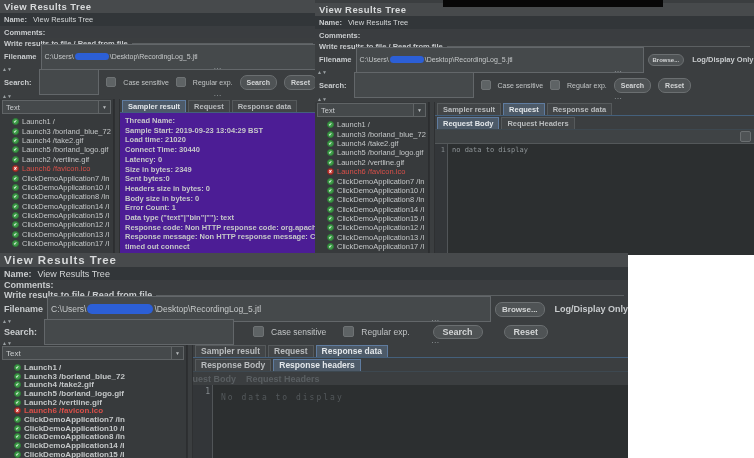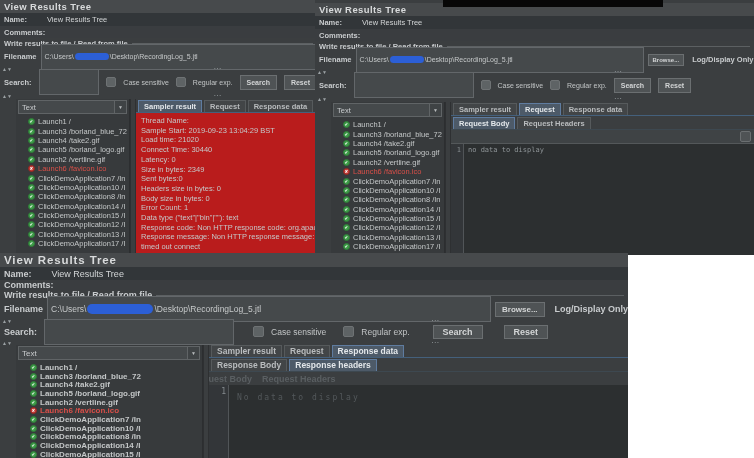--- a/index.html
+++ b/index.html
@@ -9,52 +9,52 @@
        display:flex;flex-direction:column;}
   .win-a{left:0;top:0;width:317px;height:255px;z-index:1;}
   .win-b{left:315px;top:0;width:439px;height:255px;z-index:2;padding-top:3px;box-sizing:border-box;}
   .win-c{left:0;top:253px;width:628px;height:205px;z-index:4;}
   .black-bar{position:absolute;left:443px;top:0;width:220px;height:7px;background:#070707;z-index:6;}
 
   
   .titlebar{flex:none;height:13px;line-height:13px;padding-left:4px;font-size:9.5px;font-weight:bold;
             background:#474a4c;color:#d8dadb;letter-spacing:.4px;}
   .lg .titlebar{height:14px;line-height:14px;font-size:11.5px;letter-spacing:.9px;}
-  .namerow{flex:none;height:13px;background:#323639;display:flex;align-items:center;padding-left:4px;gap:20px;}
+  .namerow{flex:none;height:13px;background:#323639;display:flex;align-items:center;padding-left:4px;gap:6px;}
   .commentsrow{flex:none;height:12px;background:#3a3d40;display:flex;align-items:center;padding-left:4px;}
   .lg .namerow{height:13px;} .lg .commentsrow{height:10px;}
   .grouprow{flex:none;height:10px;display:flex;align-items:center;padding:0 4px;gap:4px;}
   .gline{flex:1;height:1px;background:#5c6062;}
   .lbl{font-size:7.5px;font-weight:bold;color:#c9ccce;white-space:nowrap;}
   .lg .lbl{font-size:9px;}
   .filerow{flex:none;height:17px;display:flex;align-items:center;padding:0 4px;gap:4px;}
   .lg .filerow{height:18px;}
   .input{background:#45494b;border:1px solid #63676a;height:12px;display:flex;align-items:center;
          padding:12px 3px;font-size:7px;color:#c6c9ca;white-space:nowrap;overflow:hidden;box-sizing:border-box;}
   .lg .input{height:14px;font-size:8.5px;}
   .redact{display:inline-block;width:34px;height:7px;background:#2c5fd6;border-radius:4px;margin:0 1px;flex:none;}
   .lg .redact{width:66px;height:10px;border-radius:5px;}
-  .btn{background:#4f5355;border:1px solid #6b6f71;border-radius:0;color:#d3d5d6;font-weight:bold;
+  .btn{background:#4f5355;border:1px solid #6b6f71;border-radius:7px;color:#d3d5d6;font-weight:bold;
        display:flex;align-items:center;justify-content:center;flex:none;box-sizing:border-box;}
   .sm .btn{height:15px;font-size:7px;padding:0 6px;}
   .lg .btn{height:14px;font-size:9px;padding:0 9px;}
   .sm .browse-btn{height:12px;font-size:6px;padding:0 4px;}
   .lg .browse-btn{height:15px;font-size:8px;padding:0 6px;}
   .splitter{flex:none;height:7px;display:flex;align-items:center;padding-left:2px;color:#9ba1a4;font-size:5px;}
   .lg .splitter{height:5px;}
   .grip{margin-left:auto;margin-right:30%;font-size:8px;color:#8d9396;letter-spacing:1px;}
   .searchrow{flex:none;height:20px;display:flex;align-items:center;padding-left:4px;gap:7px;}
   .lg .searchrow{height:17px;}
   .cb{width:8px;height:8px;background:#5e6365;border:1px solid #6e7274;border-radius:2px;flex:none;}
   .lg .cb{width:9px;height:9px;}
   .cbl{font-size:7px;color:#c2c5c6;white-space:nowrap;}
   .lg .cbl{font-size:8.5px;}
 
   
-  .mainarea{flex:1;display:flex;overflow:hidden;padding-left:16px;}
+  .mainarea{flex:1;display:flex;overflow:hidden;}
   .treepanel{width:113px;flex:none;background:#373a3c;border-right:1px solid #2c2e30;
              display:flex;flex-direction:column;overflow:hidden;}
   .lg .treepanel{width:186px;}
   .combo{flex:none;height:12px;margin:1px 2px;background:#45494b;border:1px solid #606466;
          display:flex;align-items:center;padding-left:3px;font-size:7.5px;color:#c9ccce;}
   .lg .combo{height:12px;font-size:8px;}
   .combo-arrow{margin-left:auto;width:11px;height:100%;background:#3f4345;border-left:1px solid #606466;
                display:flex;justify-content:center;align-items:center;font-size:5px;color:#b9bcbe;}
   .treelist{flex:1;overflow:hidden;padding-top:2px;}
   .t-row{display:flex;align-items:center;height:9.4px;padding-left:12px;gap:3px;}
@@ -71,21 +71,21 @@
   .rightpane{flex:1;display:flex;flex-direction:column;overflow:hidden;}
   .tabs{flex:none;display:flex;align-items:flex-end;gap:2px;height:13px;padding-left:2px;
         border-bottom:1px solid #44607c;}
   .lg .tabs{height:12px;}
   .tab{height:11px;line-height:11px;padding:0 5px;font-size:7.5px;font-weight:bold;background:#424547;
        border:1px solid #565a5c;border-bottom:none;color:#b9bcbe;white-space:nowrap;}
   .tab.sel{background:#4d5a68;border-color:#5f7ca0;color:#e3e7ea;}
   .lg .tab{font-size:8.5px;}
   .subtabs{flex:none;display:flex;align-items:flex-end;gap:2px;height:13px;padding-left:2px;
            border-bottom:1px solid #3d4850;}
-  .content-sampler{flex:1;background:#b91c1c;padding:3px 0 0 5px;overflow:hidden;}
+  .content-sampler{flex:1;background:#4c1d95;padding:3px 0 0 5px;overflow:hidden;font-weight:bold;}
   .s-line{font-size:7.5px;line-height:9.7px;color:#c6c8c9;white-space:nowrap;}
   .toolbar{flex:none;height:13px;background:#3f4345;border-bottom:1px solid #54585a;
            display:flex;align-items:center;}
   .mini-btn{margin-left:auto;margin-right:3px;width:9px;height:9px;background:#4f5355;
             border:1px solid #6b6f71;border-radius:2px;}
   .editor{flex:1;display:flex;background:#2c2f30;overflow:hidden;}
   .gutter{width:13px;flex:none;background:#333639;border-right:1px solid #515558;color:#868c90;
           font-size:7px;text-align:right;padding:2px 2px 0 0;font-family:"DejaVu Sans Mono",monospace;
           box-sizing:border-box;}
   .lg .gutter{width:20px;font-size:8px;}

